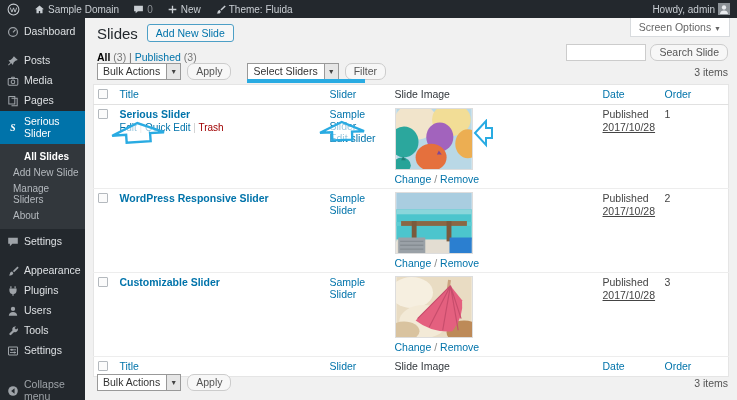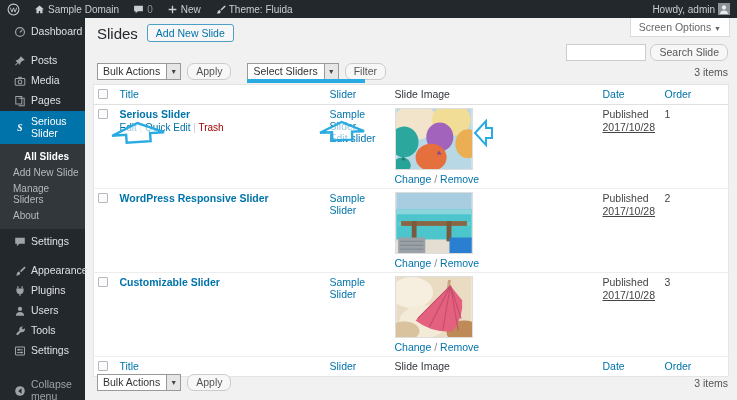--- a/index.html
+++ b/index.html
@@ -11,21 +11,21 @@
   
   .abar { position:absolute; top:0; left:0; right:0; height:18px; background:#23282d;
           display:flex; align-items:center; color:#c9ced3; font-size:10px; z-index:60; }
   .abar-item { display:flex; align-items:center; gap:3px; padding:0 7px; height:100%; color:#c9ced3; }
   .abar .spacer { flex:1; }
   .mi { display:inline-block; vertical-align:middle; }
 
   
   .sidebar { position:absolute; top:18px; left:0; width:85px; bottom:0; background:#23282d;
              color:#dde0e3; font-size:10.5px; z-index:50; }
-  .menu-item { display:flex; align-items:center; gap:5px; padding:4px 2px 4px 14px; color:#dde0e3; line-height:1.1; }
+  .menu-item { display:flex; align-items:center; gap:5px; padding:4px 2px 4px 7px; color:#dde0e3; line-height:1.1; }
   .menu-item .mi { color:#9ea3a8; flex:0 0 12px; }
   .menu-item.mtop { margin-top:9px; }
   .menu-item.active { background:#0073aa; color:#fff; position:relative; padding-top:5px; padding-bottom:5px; }
   .menu-item.active .mi { color:#fff; }
   .menu-item.active:after { content:""; position:absolute; right:-6px; top:50%; margin-top:-6px;
                             border:6px solid transparent; border-left-color:#0073aa; }
   .submenu { background:#32373c; padding:4px 0 6px; }
   .submenu a { display:block; padding:2.5px 4px 2.5px 13px; color:#b4b9be; font-size:10px; }
   .submenu a.current { color:#fff; font-weight:bold;padding-left:24px; }
   .collapse-wrap { margin-top:14px; color:#9ea3a8; }
@@ -235,20 +235,27 @@
   <div class="page-header">
     <h1 class="page-title">Slides</h1>
     <a class="add-new-btn">Add New Slide</a>
   </div>
 
   <div class="search-box">
     <input type="text" style="">
     <button class="btn">Search Slide</button>
   </div>
 
+  <div class="subsubsub">
+    <a class="all"><span>All</span></a>
+    <span class="count">(3)</span>
+    <span>|</span>
+    <a>Published</a>
+    <span class="count">(3)</span>
+  </div>
 
   <div class="tablenav top">
     <span class="fake-select">
       <span class="sel-text">Bulk Actions</span>
       <span class="sel-arrow">▼</span>
     </span>
     <button class="btn">Apply</button>
     <span class="gap16"></span>
     <span class="fake-select">
       <span class="sel-text">Select Sliders</span>

